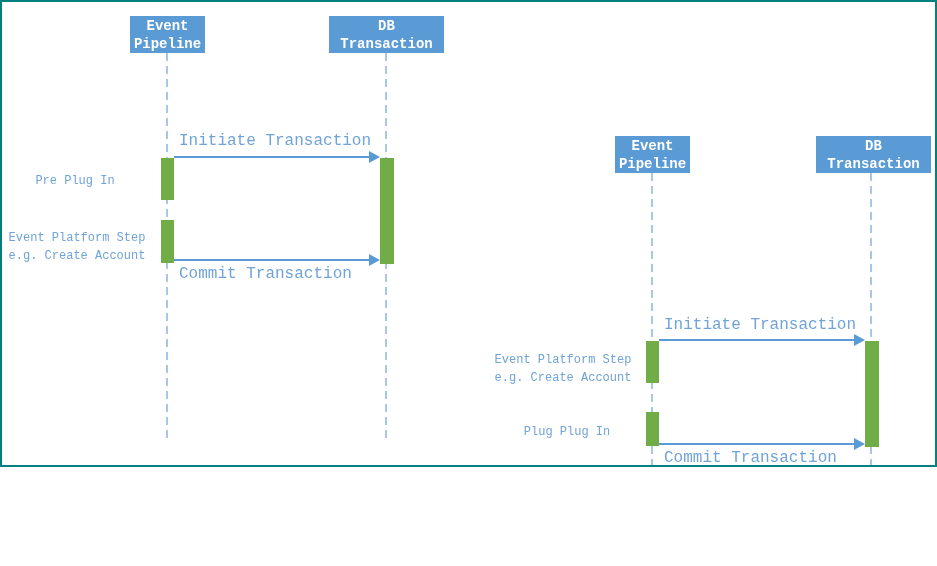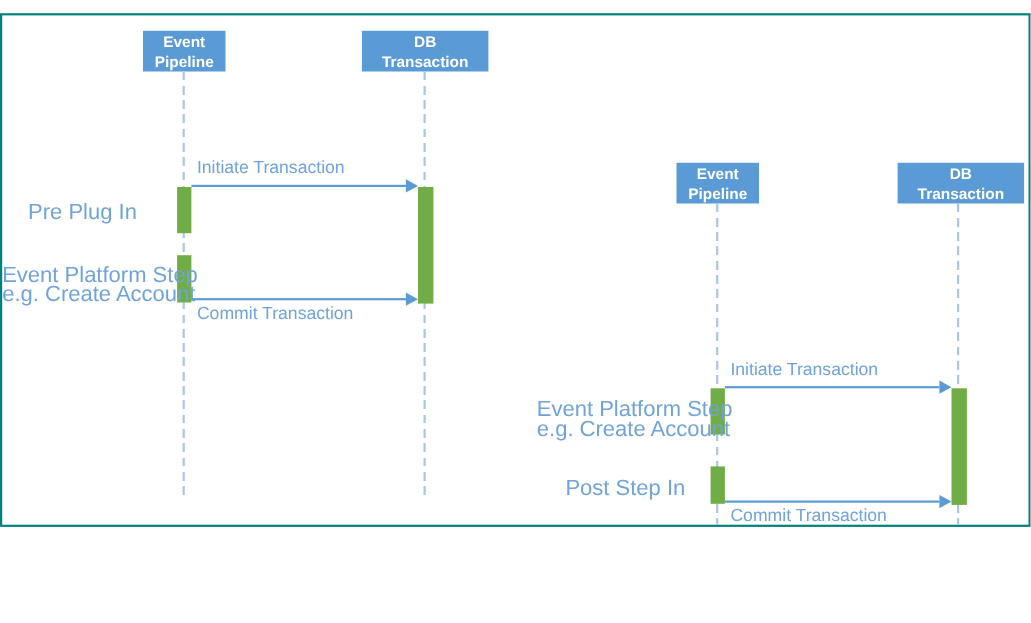--- a/index.html
+++ b/index.html
@@ -13,23 +13,22 @@
     --background: #FFFFFF;
   }
   html, body { margin: 0; padding: 0; background: #fff; }
   .canvas {
     position: relative;
     width: 937px;
     height: 467px;
     box-sizing: border-box;
     border: 2px solid var(--border);
     background: var(--background);
-    font-family: Liberation Sans, sans-serif;
+    font-family: Liberation Mono, monospace;
     overflow: hidden;
-    margin-top: 12px;
   }
   .actor-box {
     position: absolute;
     background: var(--actor-fill);
     color: var(--actor-text);
     font-weight: bold;
     font-size: 14px;
     line-height: 18px;
     text-align: center;
     display: flex;
@@ -63,21 +62,21 @@
   .msg-label {
     position: absolute;
     color: var(--label-text);
     font-size: 16px;
     line-height: 18px;
     white-space: nowrap;
   }
   .step-label {
     position: absolute;
     color: var(--label-text);
-    font-size: 20px;
+    font-size: 12px;
     line-height: 18px;
     text-align: center;
     white-space: nowrap;
   }
 </style>
 </head>
 <body>
 
 <div class="canvas">
 
@@ -148,17 +147,17 @@
       <div class="msg-line" style="left:657px; top:441px; width:195px;"></div>
       <div class="arrowhead" style="left:852px; top:436px;"></div>
       <div class="msg-label" style="left:662px; top:447px; width:200px;">Commit Transaction</div>
     </div>
 
     <div class="step-label" style="left:486px; top:349px; width:150px;">
       <div>Event Platform Step</div>
       <div>e.g. Create Account</div>
     </div>
     <div class="step-label" style="left:512px; top:421px; width:106px;">
-      <div>Post Step In</div>
+      <div>Plug Plug In</div>
     </div>
   </div>
 
 </div>
 
 </body></html>

